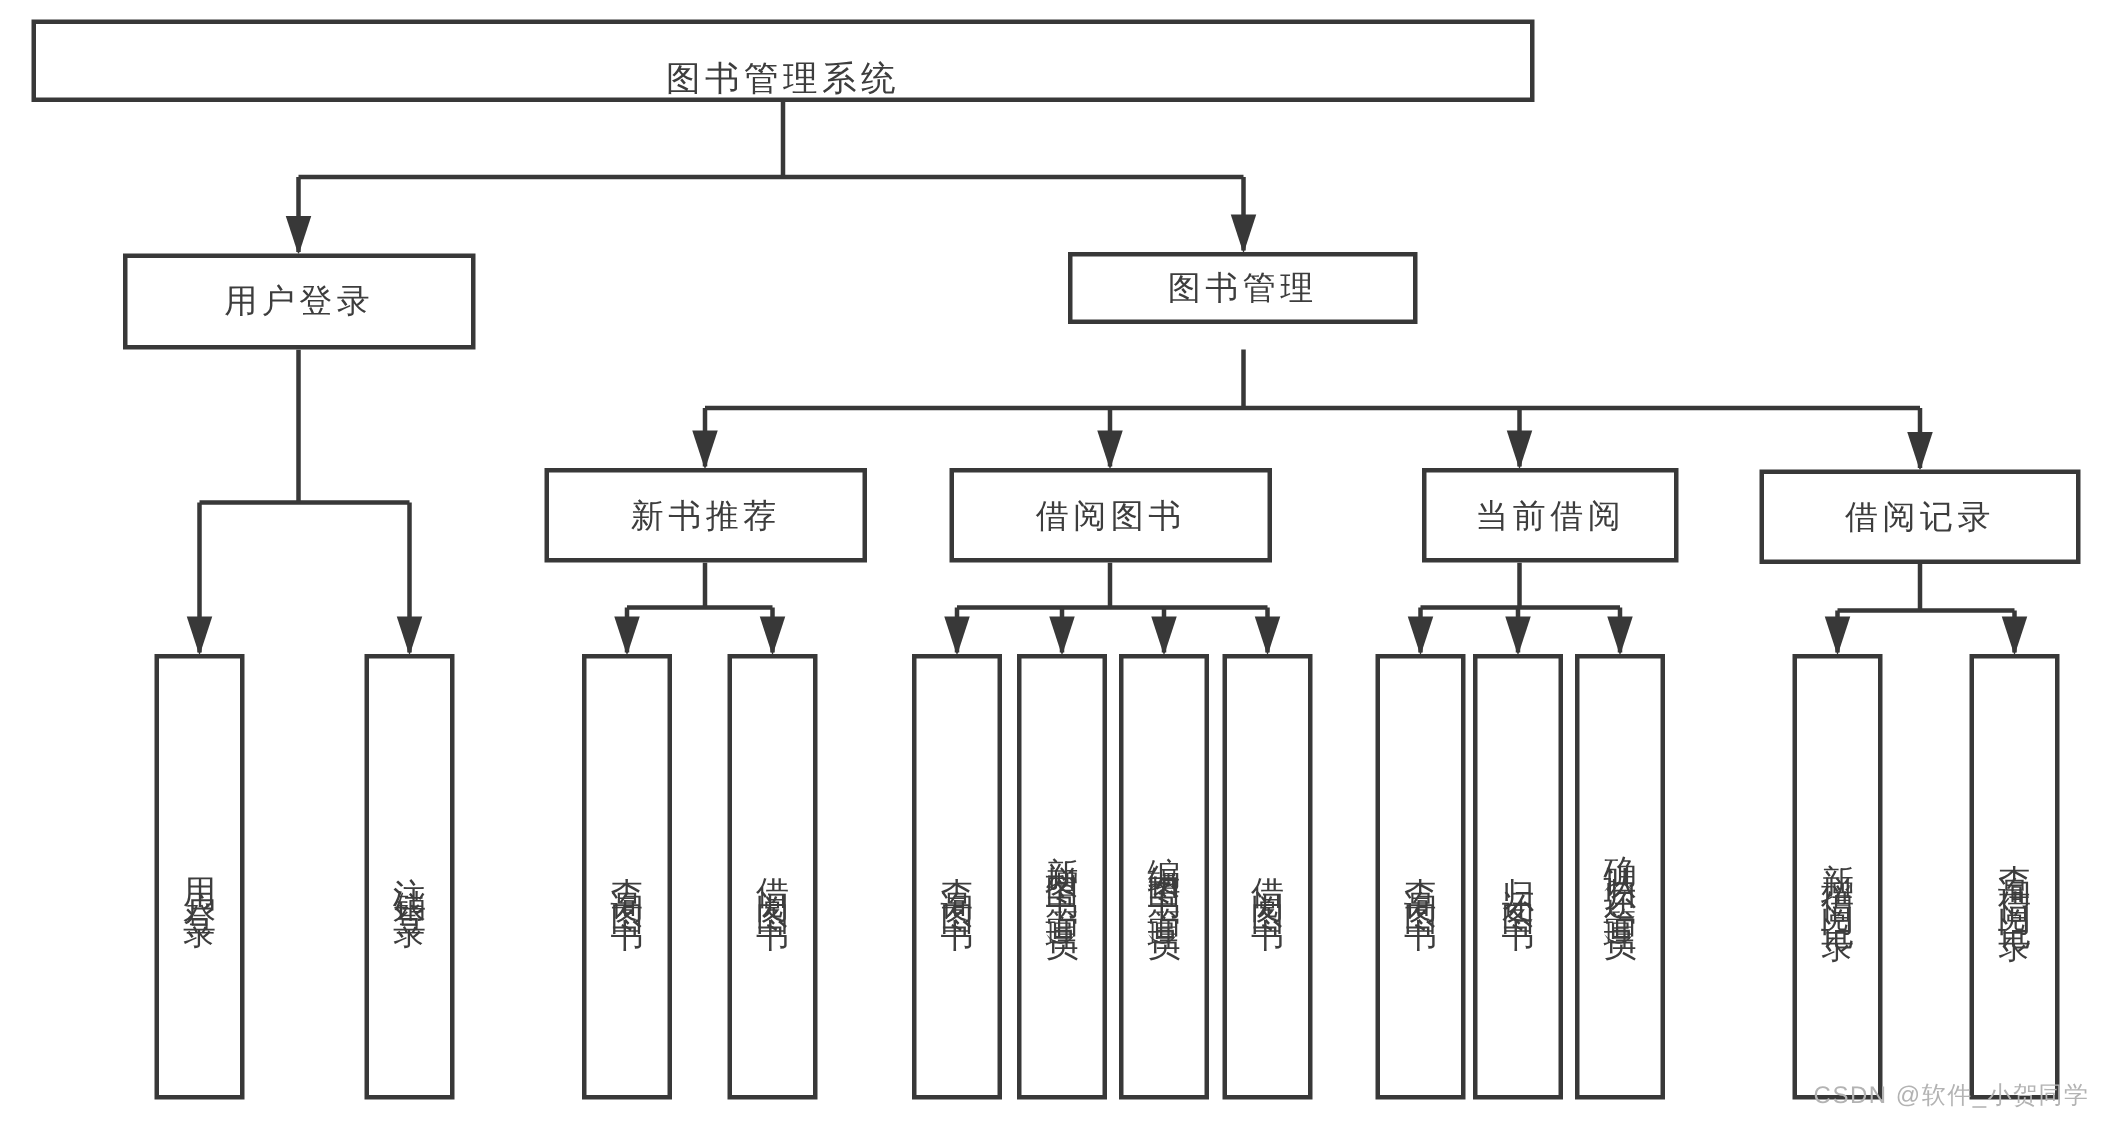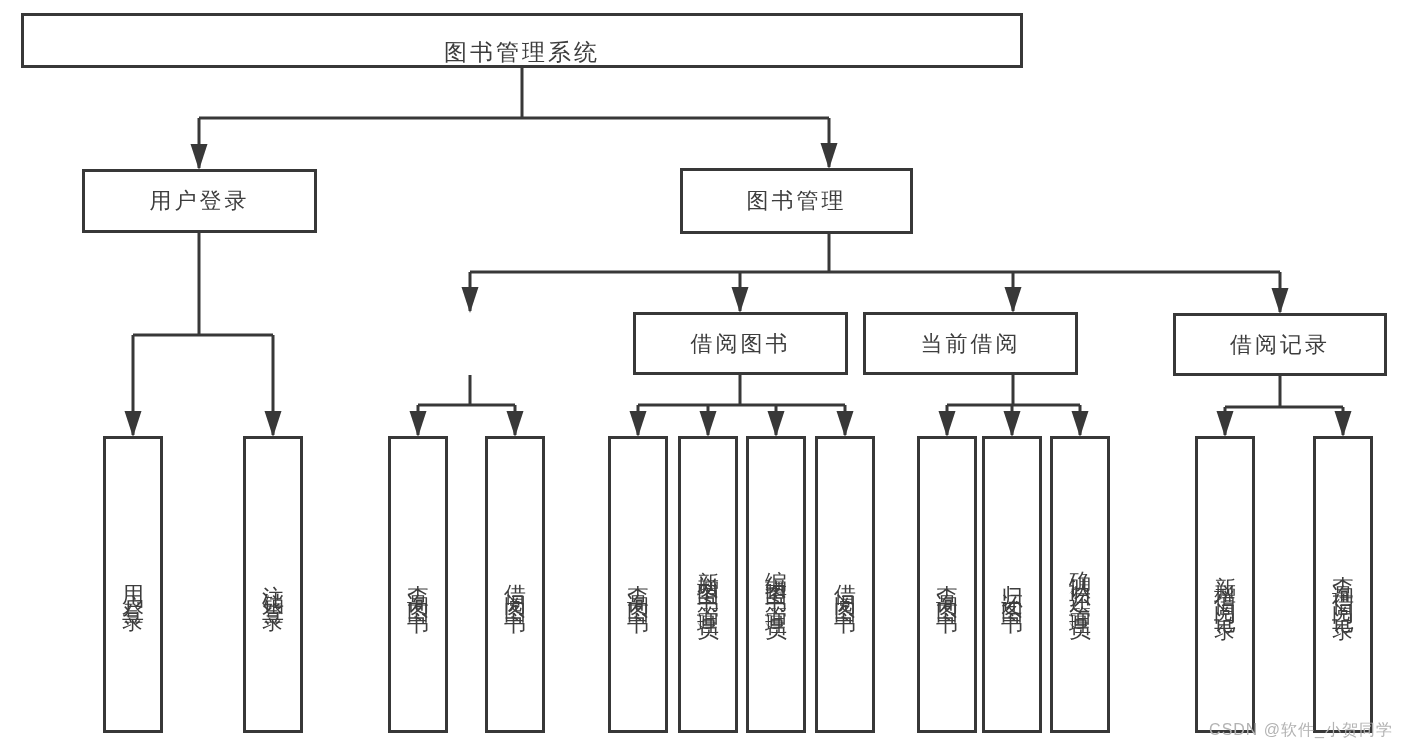--- a/index.html
+++ b/index.html
@@ -113,28 +113,31 @@
     </g>
   </svg>
 
   <div class="node hbox root-box" style="left:21px; top:13px; width:1002px; height:55px;">
     <span>图书管理系统</span>
   </div>
 
   <div class="node hbox" style="left:82px; top:169px; width:235px; height:64px;">
     <span>用户登录</span>
   </div>
-  <div class="node hbox" style="left:680px; top:168px; width:233px; height:66px;">
+  <div class="node hbox" style="left:712px; top:168px; width:233px; height:48px;">
     <span>图书管理</span>
   </div>
 
+  <div class="node hbox" style="left:363px; top:312px; width:215px; height:63px;">
+    <span>新书推荐</span>
+  </div>
   <div class="node hbox" style="left:633px; top:312px; width:215px; height:63px;">
     <span>借阅图书</span>
   </div>
-  <div class="node hbox" style="left:863px; top:312px; width:215px; height:63px;justify-content:center;">
+  <div class="node hbox" style="left:948px; top:312px; width:171px; height:63px;justify-content:center;">
     <span>当前借阅</span>
   </div>
   <div class="node hbox" style="left:1173px; top:313px; width:214px; height:63px;">
     <span>借阅记录</span>
   </div>
 
   <div class="node vbox" style="left:103px; top:436px;">
     <span class="vtext">用户登录</span>
   </div>
   <div class="node vbox" style="left:243px; top:436px;">

